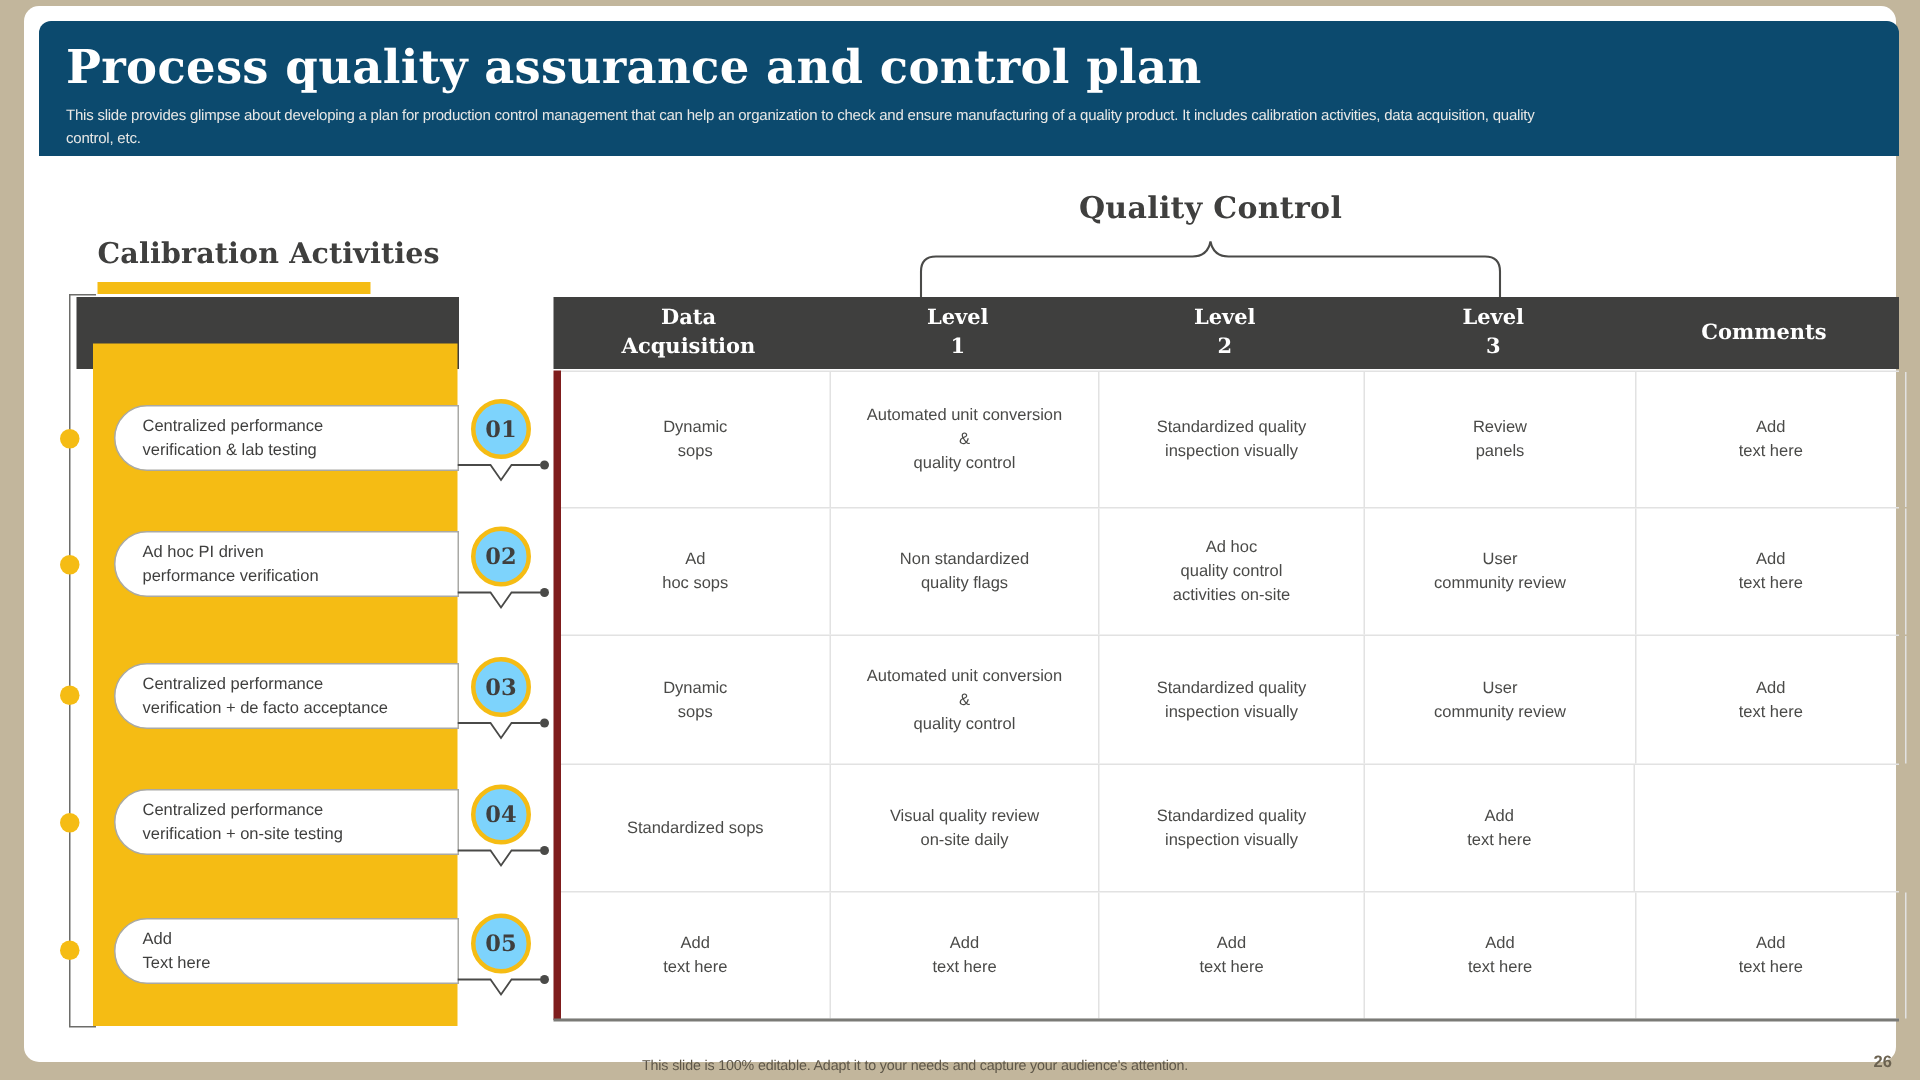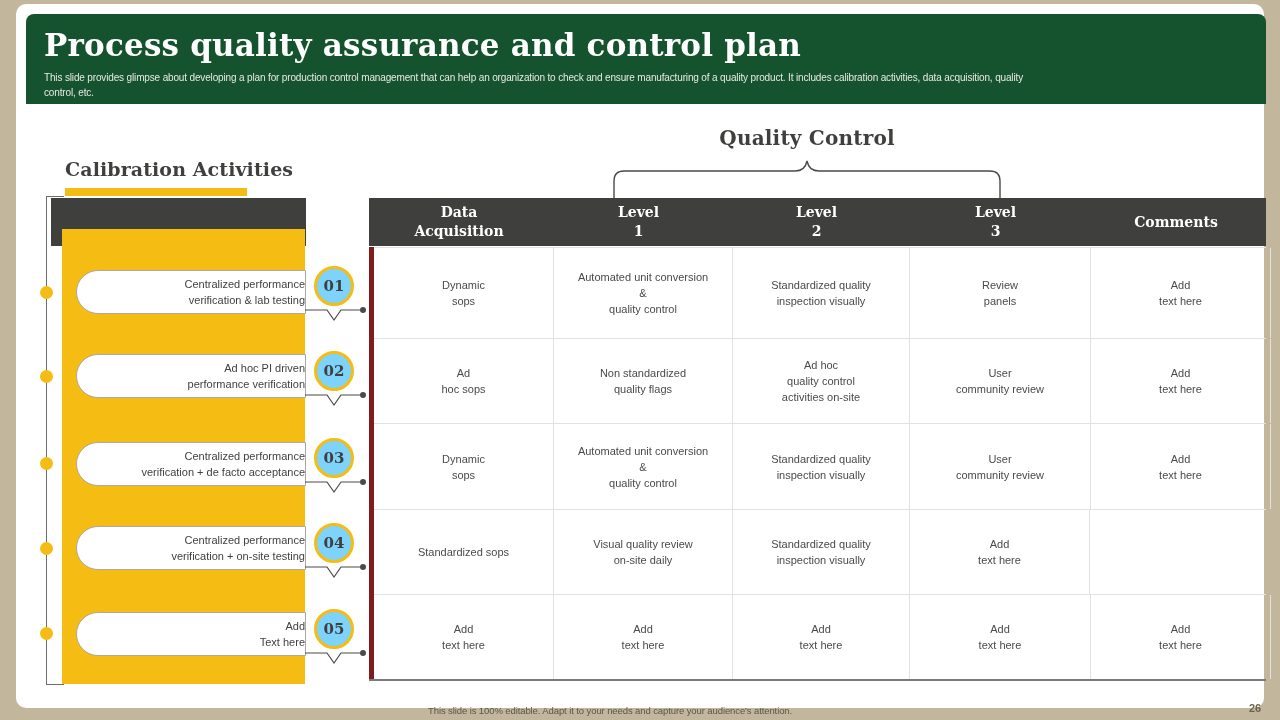--- a/index.html
+++ b/index.html
@@ -16,21 +16,21 @@
     width: 1248px; height: 704px;
     background: #ffffff;
     border-radius: 10px;
   }
 
   
   .header {
     position: absolute;
     left: 10px; top: 10px;
     width: 1240px; height: 90px;
-    background: #14532d;
+    background: #0c4a6e;
     border-radius: 8px 8px 0 0;
   }
   .header-title {
     position: absolute;
     left: 18px; top: 13px;
     font-family: "DejaVu Serif", "Liberation Serif", serif;
     font-size: 31px;
     font-weight: 700;
     color: #ffffff;
     letter-spacing: 0.2px;
@@ -127,21 +127,20 @@
     position: absolute;
     left: 60px;
     width: 230px; height: 44px;
     background: #ffffff;
     border: 1px solid #a9a9a5;
     border-radius: 22px 0 0 22px;
     display: flex;
     flex-direction: column;
     justify-content: center;
     padding-left: 18px;
-    align-items: flex-end;
   }
   .pill-line {
     font-size: 11px;
     line-height: 16px;
     color: #3f3f3e;
     white-space: nowrap;
   }
 
   
   .badge {

